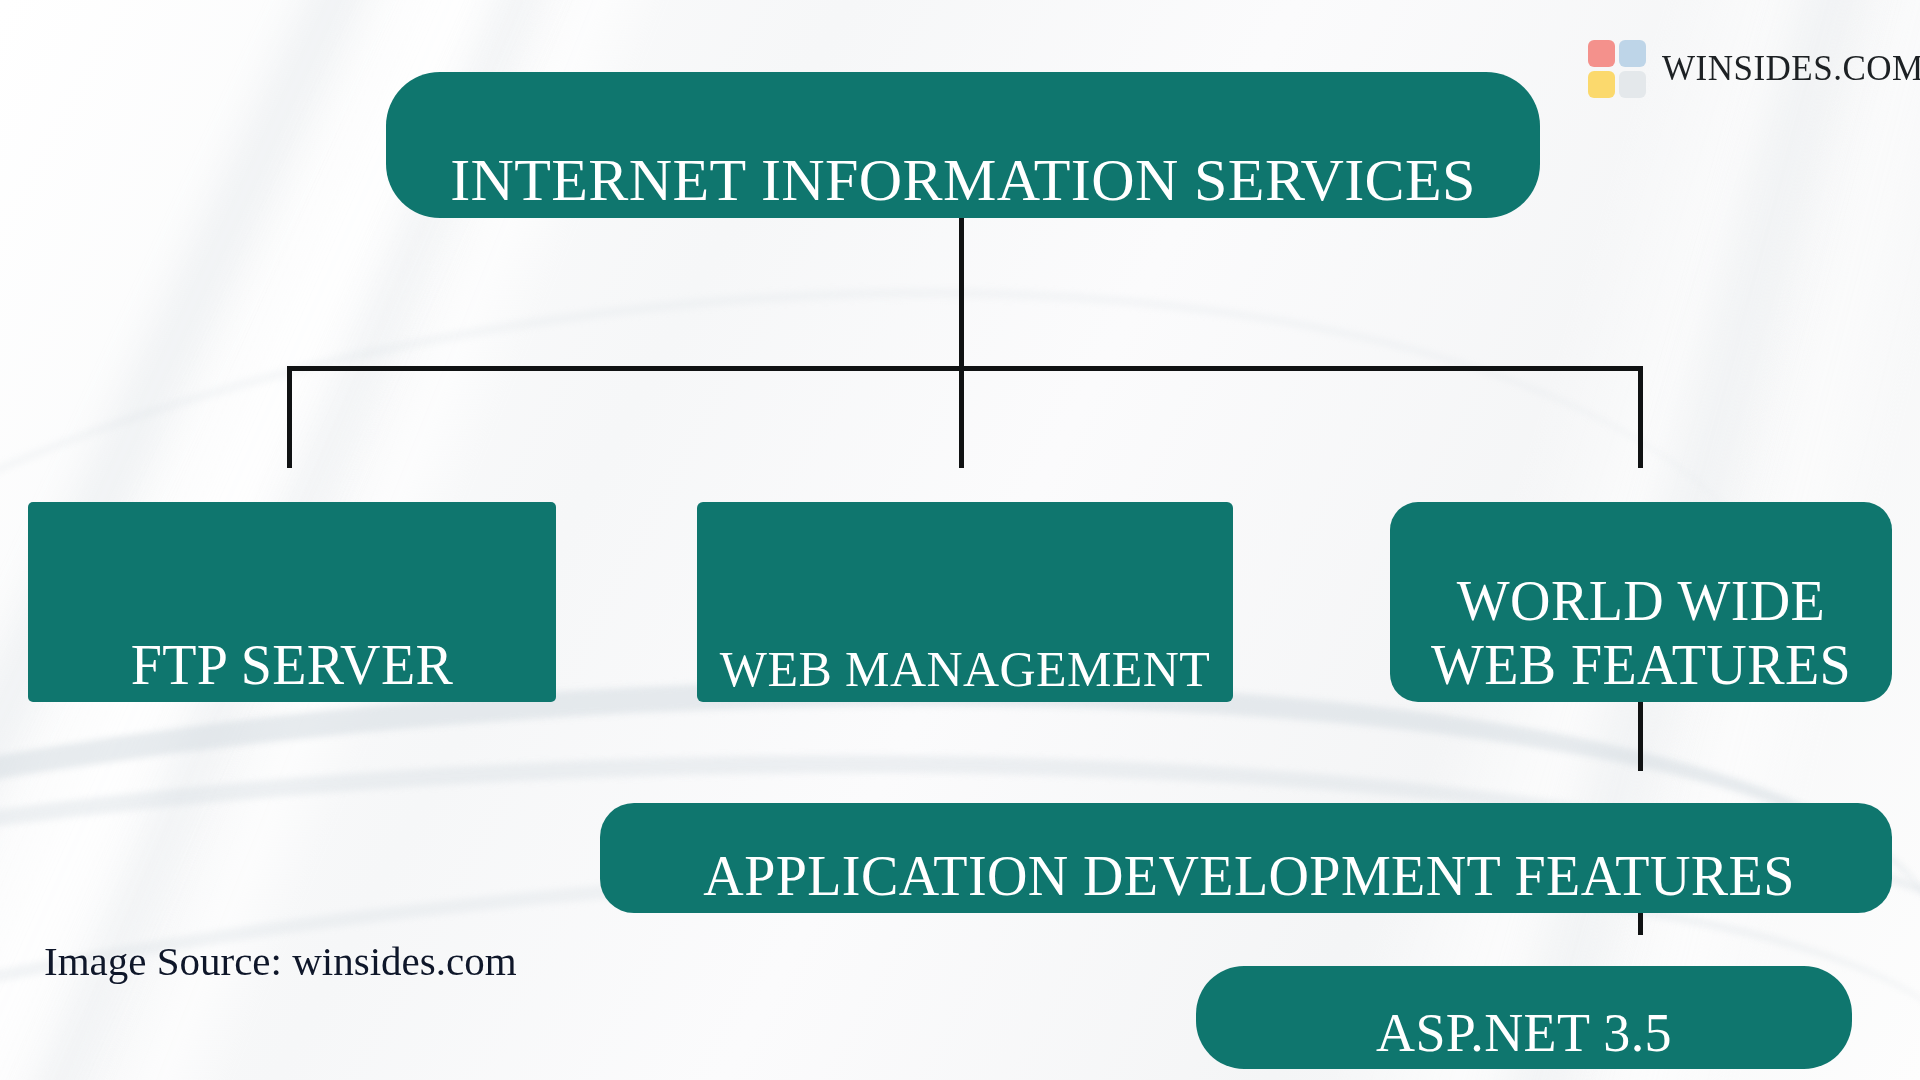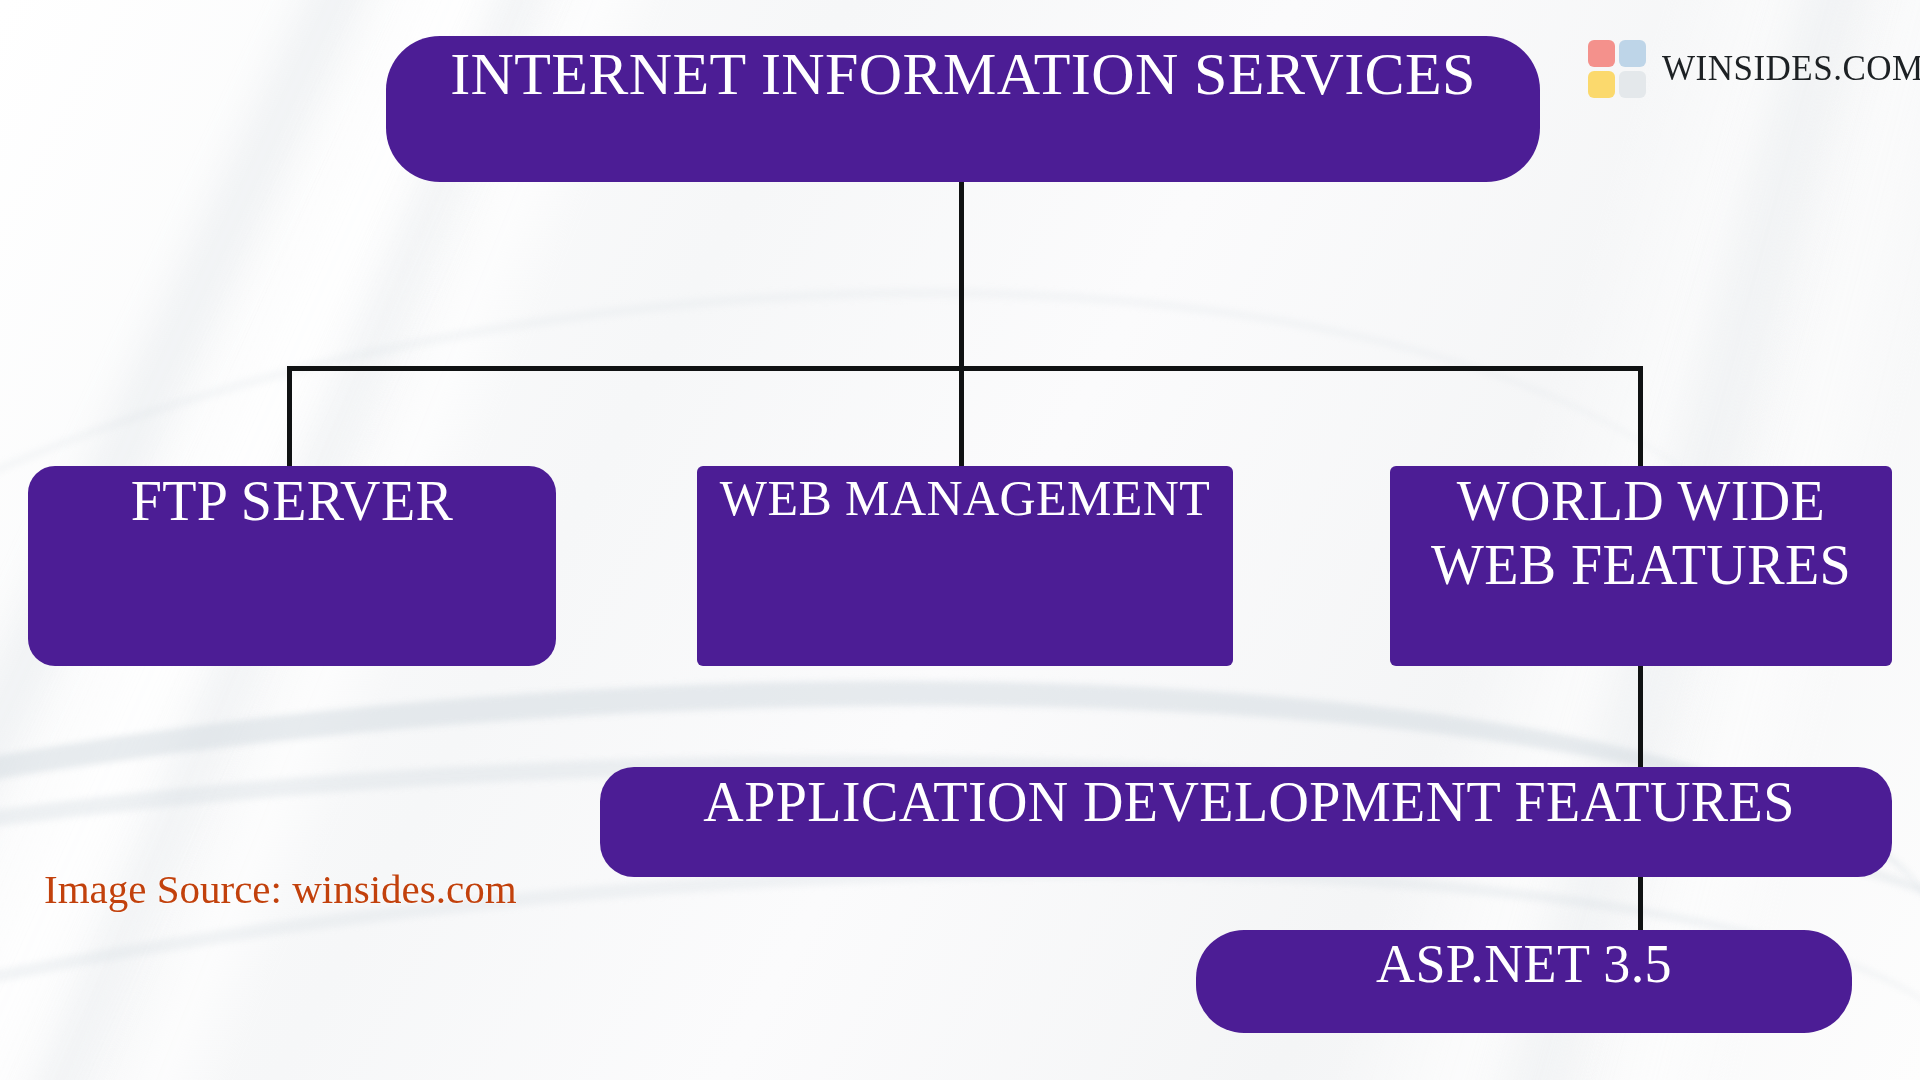--- a/index.html
+++ b/index.html
@@ -62,49 +62,50 @@
     position: absolute;
     background: #101213;
     z-index: 2;
   }
 
   
   .node {
     position: absolute;
     box-sizing: border-box;
     display: flex;
-    align-items: flex-start;
+    align-items: flex-end;
     justify-content: center;
     text-align: center;
     color: #ffffff;
-    background: #4c1d95;
+    background: #0f766e;
     z-index: 5;
     letter-spacing: 0.4px;
     line-height: 1.14;
     padding: 4px 16px;
+    margin-top: 36px;
   }
 
   #node-iis {
     left: 386px; top: 36px; width: 1154px; height: 146px;
     border-radius: 54px;
     font-size: 60px;
   }
   #node-ftp {
     left: 28px; top: 466px; width: 528px; height: 200px;
-    border-radius: 27px;
+    border-radius: 5px;
     font-size: 56px;
   }
   #node-wmt {
     left: 697px; top: 466px; width: 536px; height: 200px;
     border-radius: 6px;
     font-size: 50px;
   }
   #node-www {
     left: 1390px; top: 466px; width: 502px; height: 200px;
-    border-radius: 6px;
+    border-radius: 28px;
     font-size: 56px;
     padding: 4px 4px;
   }
   #node-adf {
     left: 600px; top: 767px; width: 1292px; height: 110px;
     border-radius: 34px;
     font-size: 56px;
     padding-left: 22px;
   }
   #node-asp {
@@ -142,23 +143,23 @@
   #brand-text {
     font-size: 35px;
     color: #1d2124;
     letter-spacing: 0.5px;
     white-space: nowrap;
   }
 
   
   #attribution {
     position: absolute;
-    left: 44px; top: 860px;
+    left: 44px; top: 932px;
     z-index: 8;
-    color: #c2410c;
+    color: #0f172a;
     font-size: 41px;
     line-height: 1.45;
     text-shadow: 0 0 3px rgba(255,255,255,0.9);
   }
   #attribution div { white-space: nowrap; }
   #attr-copy .c-mark { font-size: 40px; }
 </style>
 </head>
 <body>
 

